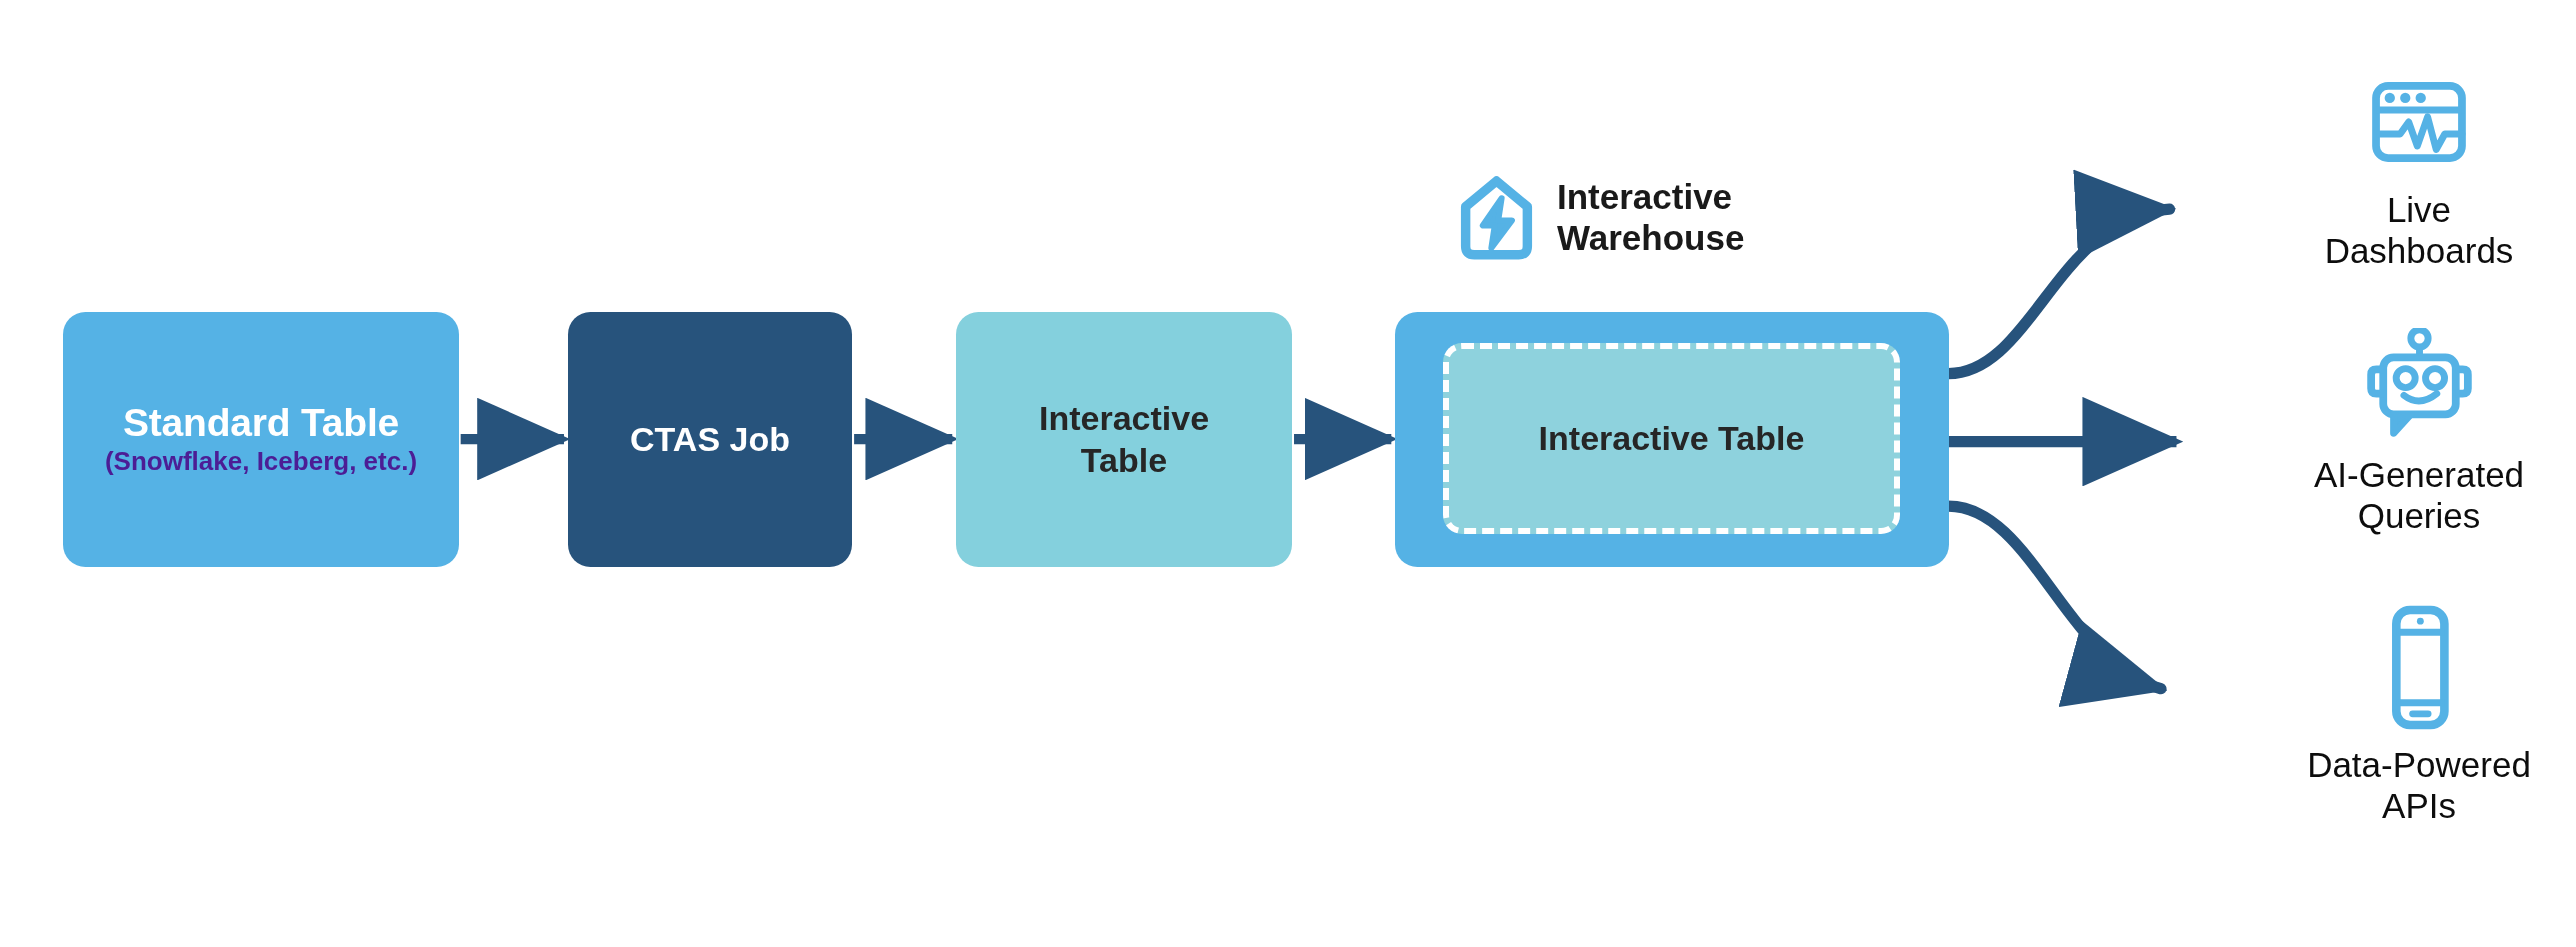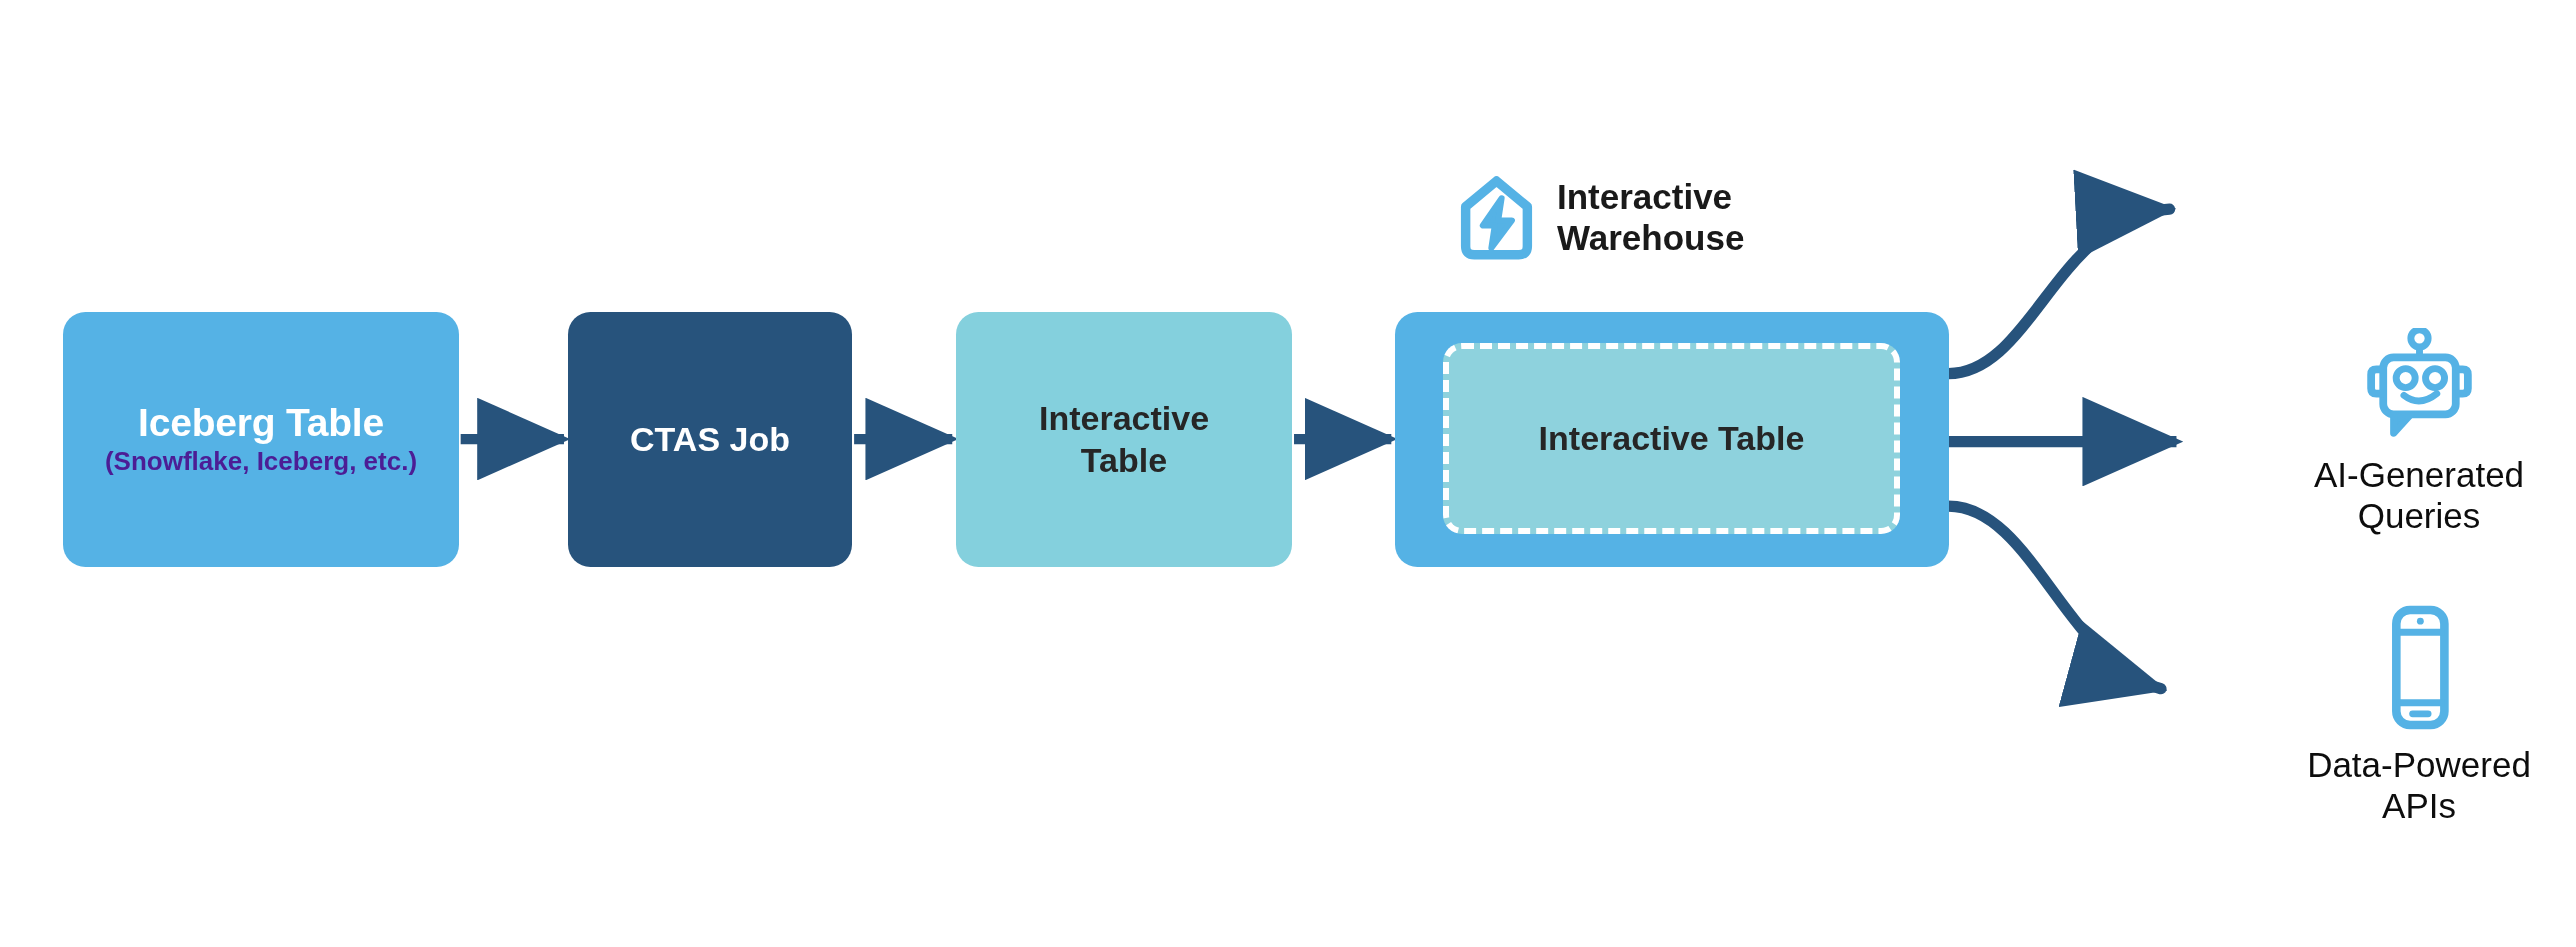--- a/index.html
+++ b/index.html
@@ -173,21 +173,21 @@
     <g>
       <line x1="2263" y1="513" x2="2528" y2="513" stroke="#27537c" stroke-width="13" marker-end="url(#arrowhead)"></line>
     </g>
 
     <g>
       <path d="M2263,588 C2360,588 2400,770 2510,800" fill="none" stroke="#27537c" stroke-width="13" stroke-linecap="round" marker-end="url(#arrowhead)"></path>
     </g>
   </svg>
 
   <div class="proc-box box-standard">
-    <div class="title">Iceberg Table</div>
+    <div class="title">Standard Table</div>
     <div class="subtitle">(Snowflake, Iceberg, etc.)</div>
   </div>
 
   <div class="proc-box box-ctas">
     <div class="title">CTAS Job</div>
   </div>
 
   <div class="proc-box box-itable">
     <div class="title" style="white-space: pre-line;">Interactive
 Table</div>
@@ -202,20 +202,34 @@
     </span>
     <span class="wh-label">Interactive
 Warehouse</span>
   </div>
 
   <div class="warehouse-outer"></div>
   <div class="warehouse-inner">
     <div class="title">Interactive Table</div>
   </div>
 
+  <div class="output-node" id="out-dashboards">
+    <span>
+      <svg width="110" height="110" viewBox="0 0 128 128" aria-hidden="true">
+        <rect x="14" y="22" width="100" height="84" rx="14" ry="14" fill="none" stroke="#55b2e5" stroke-width="9"></rect>
+        <line x1="14" y1="50" x2="114" y2="50" stroke="#55b2e5" stroke-width="8"></line>
+        <circle cx="30" cy="36" r="6" fill="#55b2e5"></circle>
+        <circle cx="48" cy="36" r="6" fill="#55b2e5"></circle>
+        <circle cx="66" cy="36" r="6" fill="#55b2e5"></circle>
+        <polyline points="18,78 42,78 52,64 62,92 74,58 84,96 94,78 114,78" fill="none" stroke="#55b2e5" stroke-width="8" stroke-linejoin="round" stroke-linecap="round"></polyline>
+      </svg>
+    </span>
+    <span class="out-label">Live
+Dashboards</span>
+  </div>
 
   <div class="output-node" id="out-ai">
     <span>
       <svg width="121" height="114" viewBox="0 0 140 132" aria-hidden="true">
         <circle cx="70" cy="12" r="10" fill="none" stroke="#55b2e5" stroke-width="8"></circle>
         <line x1="70" y1="22" x2="70" y2="34" stroke="#55b2e5" stroke-width="8"></line>
         <rect x="28" y="34" width="84" height="66" rx="12" ry="12" fill="none" stroke="#55b2e5" stroke-width="9"></rect>
         <path d="M28,48 L20,48 Q14,48 14,54 L14,70 Q14,76 20,76 L28,76" fill="none" stroke="#55b2e5" stroke-width="9" stroke-linejoin="round"></path>
         <path d="M112,48 L120,48 Q126,48 126,54 L126,70 Q126,76 120,76 L112,76" fill="none" stroke="#55b2e5" stroke-width="9" stroke-linejoin="round"></path>
         <circle cx="54" cy="58" r="11" fill="none" stroke="#55b2e5" stroke-width="8"></circle>

